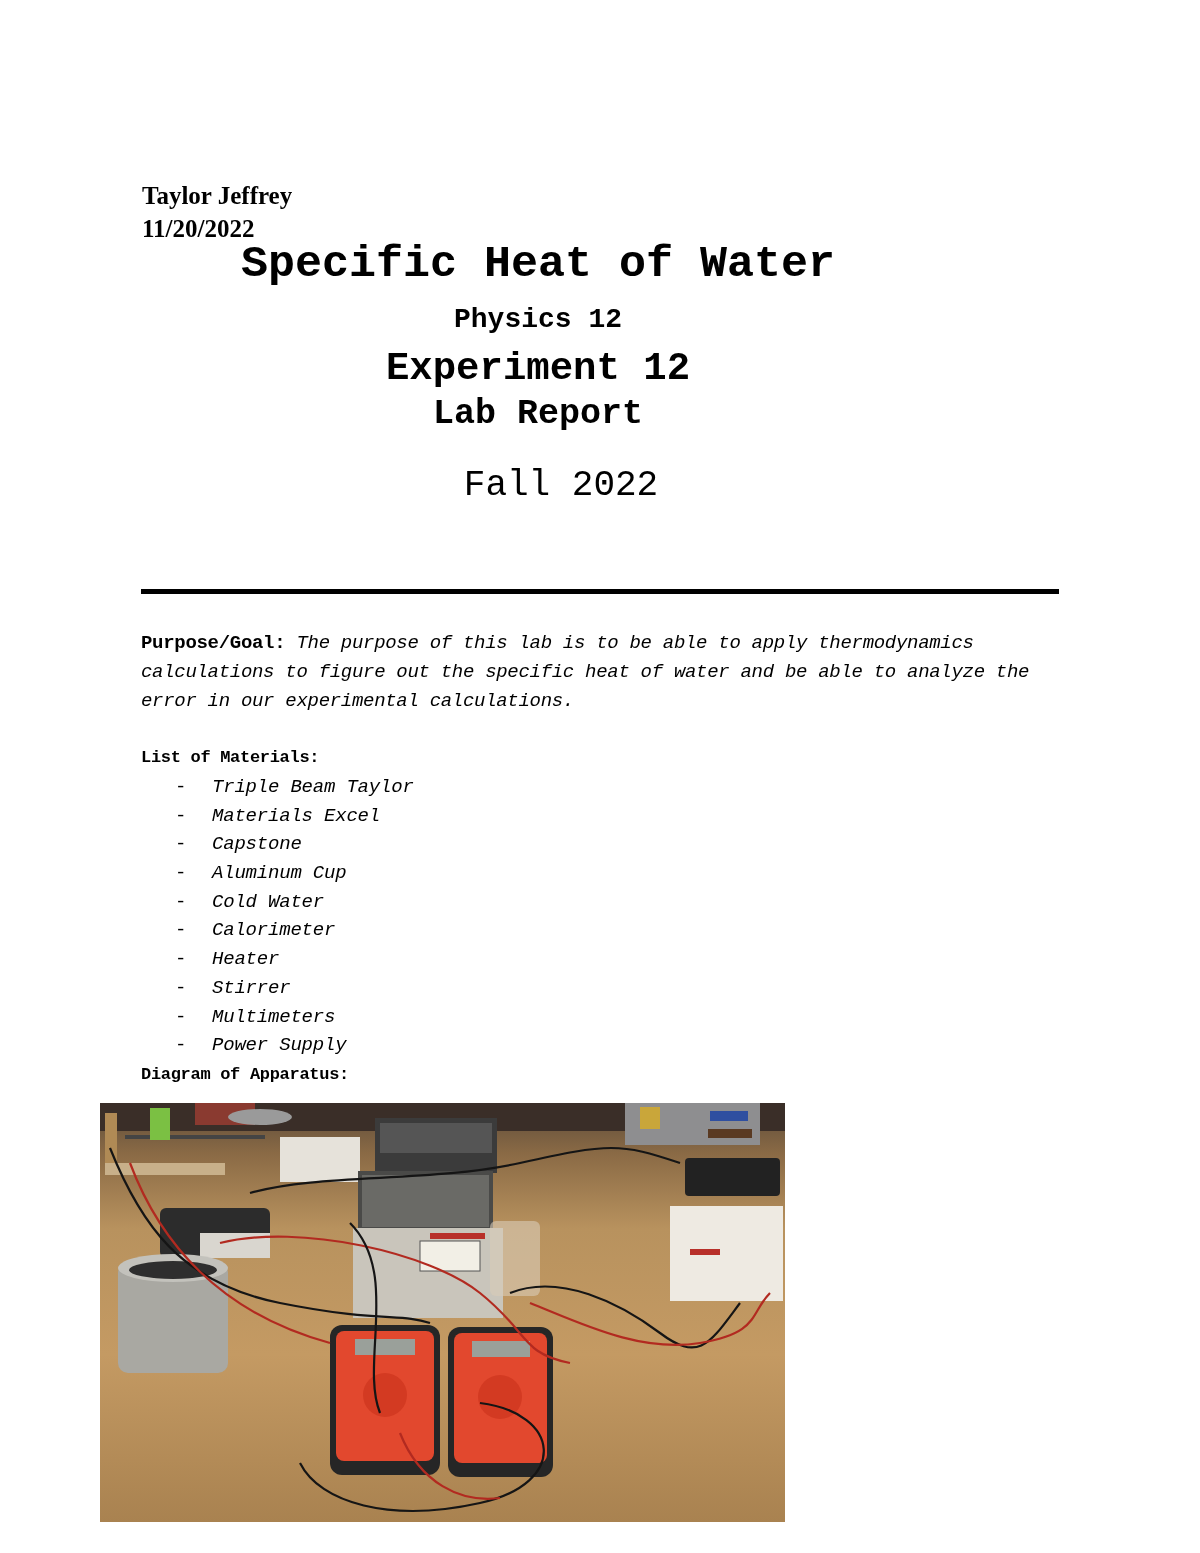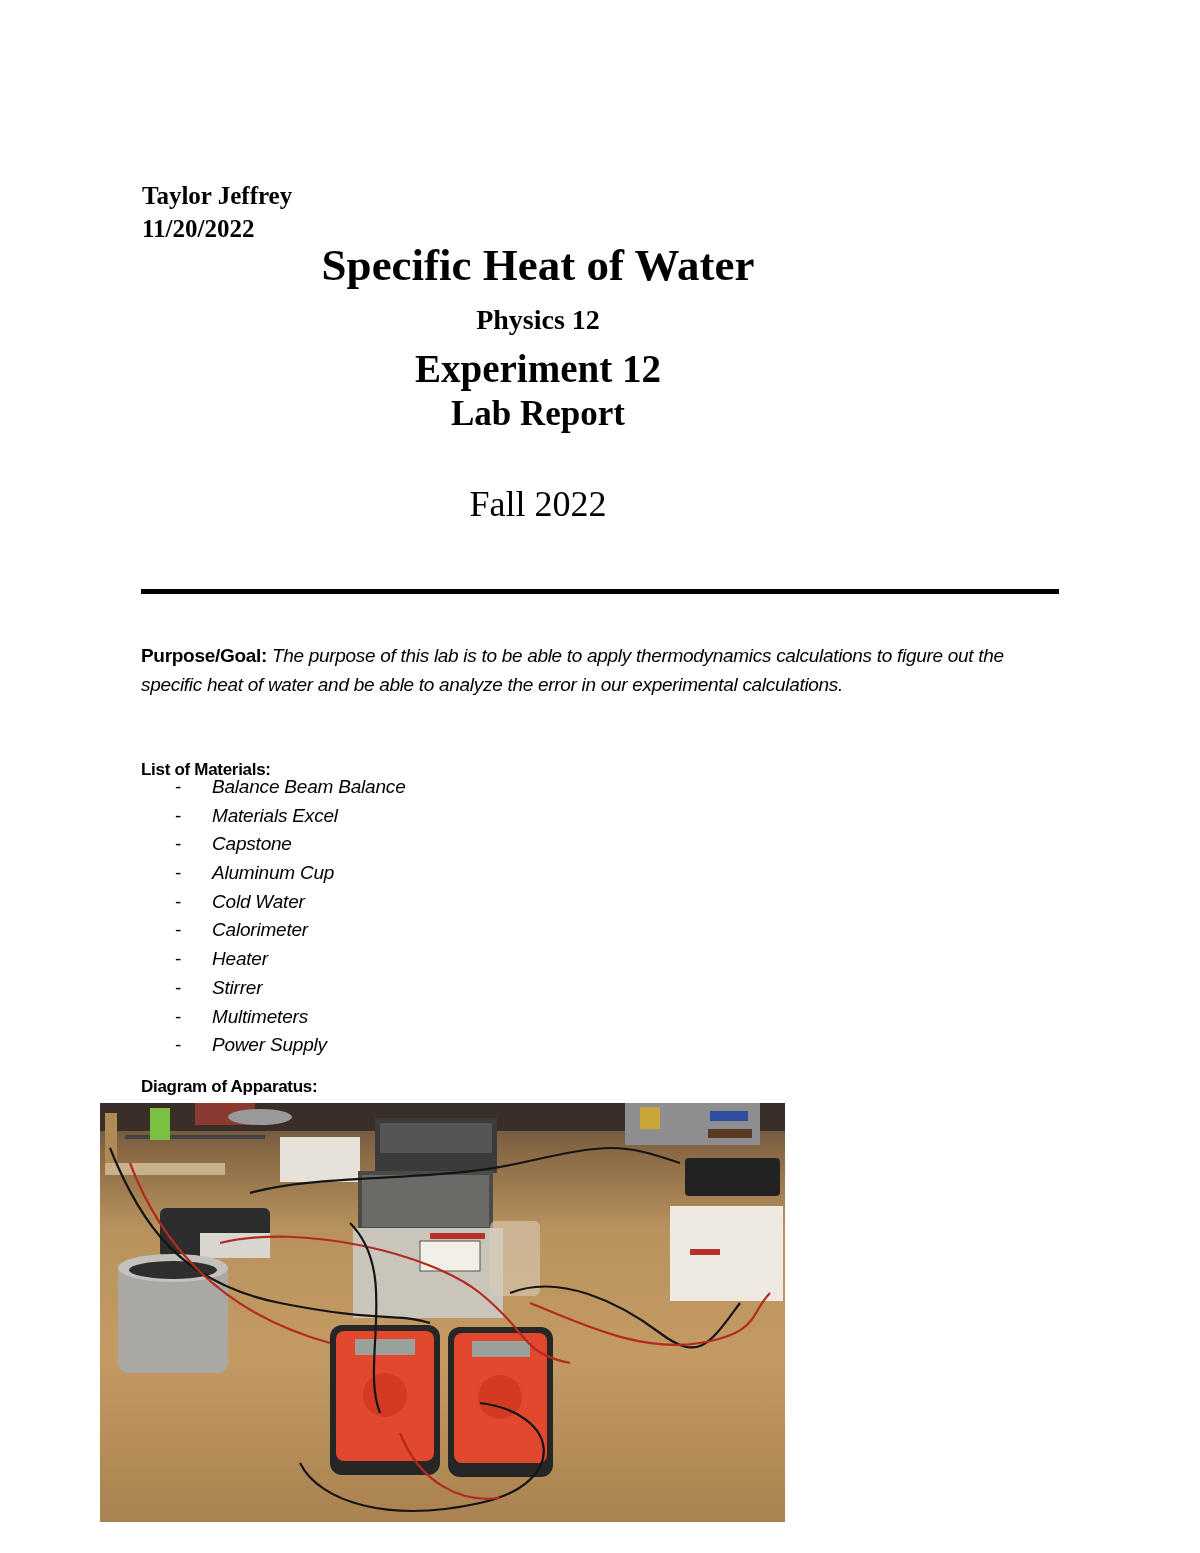--- a/index.html
+++ b/index.html
@@ -1,25 +1,25 @@
 <!DOCTYPE html>
 <html><head>
 <meta charset="utf-8">
 <style>
   html, body { margin: 0; padding: 0; background: #ffffff; }
   body { width: 1200px; height: 1553px; position: relative; overflow: hidden; color: #000; }
   .serif { font-family: "Liberation Serif", "DejaVu Serif", serif; }
-  .sans { font-family: Liberation Sans, sans-serif; margin-top: 12px; }
+  .sans { font-family: Liberation Mono, monospace; }
   .author { position: absolute; left: 142px; top: 143px; font-weight: bold; font-size: 25px; line-height: 33px; margin-top: 36px; }
-  .title-block { position: absolute; left: 0; width: 1076px; text-align: center; font-weight: bold; }
+  .title-block { position: absolute; left: 0; width: 1076px; text-align: center; font-weight: bold; font-family: Liberation Mono, monospace; }
   .t1 { top: 238px; font-size: 45px; line-height: 54px; }
   .t2 { top: 294px; font-size: 28px; line-height: 52px; }
   .t3 { top: 348px; font-size: 39px; line-height: 42px; }
   .t4 { top: 393px; font-size: 35px; line-height: 42px; }
-  .t5 { top: 482px; font-size: 36px; line-height: 44px; font-weight: normal; }
+  .t5 { top: 464px; font-size: 36px; line-height: 44px; font-weight: normal; padding-left: 23px; }
   .rule { position: absolute; left: 141px; top: 589px; width: 918px; height: 5px; background: #000; }
   .purpose { position: absolute; left: 141px; top: 629px; width: 900px; font-size: 19px; line-height: 29px; letter-spacing: -0.3px; }
   .purpose b { font-style: normal; }
   .purpose i { font-style: italic; }
   .h { position: absolute; left: 141px; font-weight: bold; font-size: 17px; line-height: 28px; letter-spacing: -0.3px; }
   .materials { position: absolute; left: 141px; top: 773px; list-style: none; margin: 0; padding: 0; font-size: 19px; }
   .materials li { height: 28.7px; line-height: 28.7px; position: relative; }
   .materials .dash { position: absolute; left: 34px; }
   .materials .txt { position: absolute; left: 71px; font-style: italic; white-space: nowrap; letter-spacing: -0.2px; }
   .photo { position: absolute; left: 100px; top: 1103px; width: 685px; height: 419px; overflow: hidden;
@@ -41,21 +41,21 @@
 
 <div class="rule"></div>
 
 <div class="purpose sans"><b>Purpose/Goal:</b><i> The purpose of this lab is to be able to apply thermodynamics calculations to figure out the specific heat of water and be able to analyze the error in our experimental calculations.</i></div>
 
 <div class="h sans" style="top:744px;">List of Materials:</div>
 
 <ul class="materials sans">
   <li>
       <span class="dash">-</span>
-      <span class="txt">Balance Beam Balance</span>
+      <span class="txt">Triple Beam Taylor</span>
     </li>
   <li>
       <span class="dash">-</span>
       <span class="txt">Materials Excel</span>
     </li>
   <li>
       <span class="dash">-</span>
       <span class="txt">Capstone</span>
     </li>
   <li>

